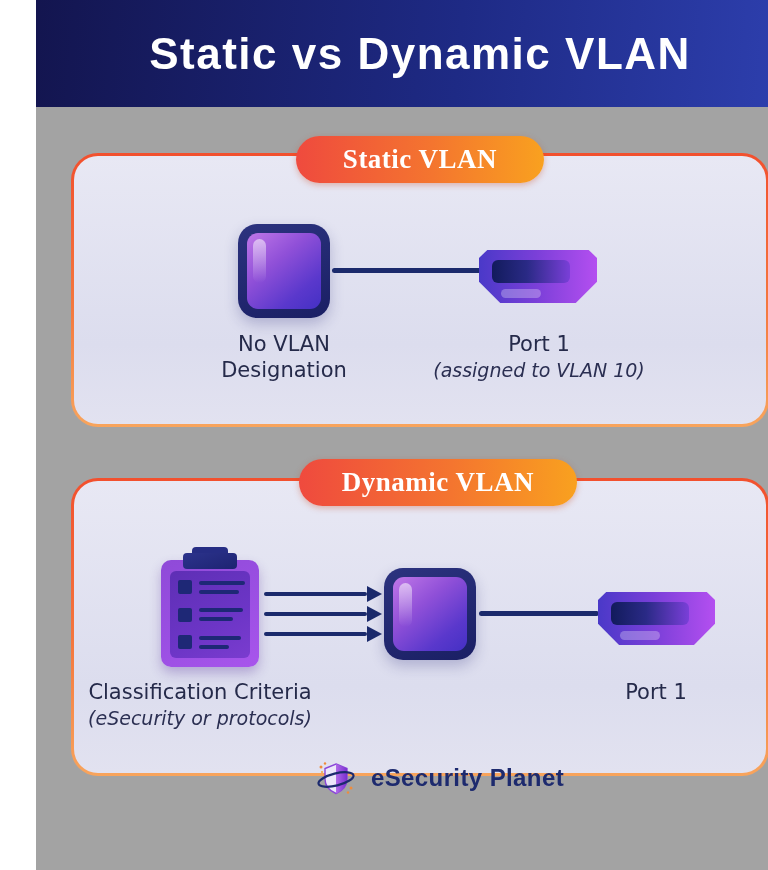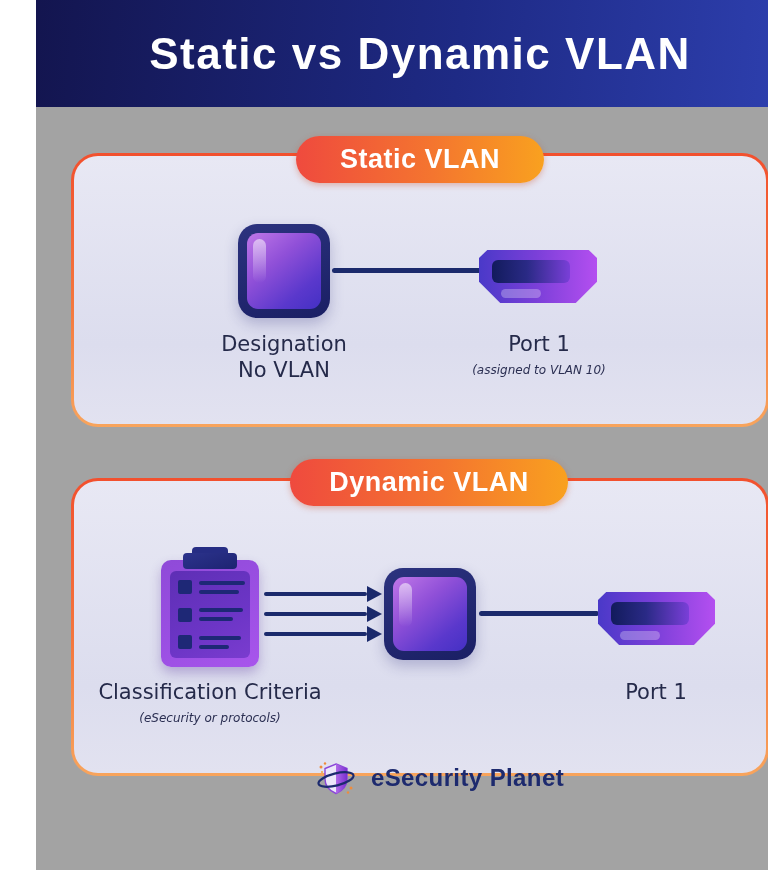--- a/index.html
+++ b/index.html
@@ -14,21 +14,21 @@
   .header h1 { color:#ffffff; font-family:"Liberation Sans", sans-serif; font-weight:700;
                font-size:44px; letter-spacing:1.5px; }
 
   
   .card-border { position:absolute; border-radius:27px;
                  background:linear-gradient(180deg,#f2502e 0%, #f4773e 55%, #f8a45c 100%); }
   .card-inner { position:absolute; left:3px; top:3px; right:3px; bottom:3px; border-radius:24px;
                 background:linear-gradient(180deg,#e8e8f4 0%, #dcddee 70%, #e2e2f0 100%); }
   .badge { position:absolute; height:47px; border-radius:24px; z-index:5;
            background:linear-gradient(90deg,#ef4a3e 0%, #f4752f 55%, #f9a11f 100%);
-           color:#ffffff; font-family:Liberation Sans, sans-serif; font-weight:700;
+           color:#ffffff; font-family:Liberation Serif, serif; font-weight:700;
            font-size:27px; text-align:center; line-height:46px; letter-spacing:0.5px;
            box-shadow:0 2px 6px rgba(200,70,30,0.35); }
 
   
   .device { position:absolute; border-radius:19px;
             background:linear-gradient(160deg,#2c337f 0%, #1a1f64 100%);
             box-shadow:0 6px 14px rgba(40,40,120,0.25); }
   .device .inner { position:absolute; left:9px; top:9px; right:9px; bottom:9px; border-radius:11px;
                    background:linear-gradient(140deg,#c077e8 0%, #9050d8 38%, #5a38cc 75%, #4430c4 100%); }
   .device .shine { position:absolute; left:6px; top:6px; width:13px; height:44px; border-radius:8px;
@@ -67,21 +67,21 @@
                       padding:9px 8px; display:flex; flex-direction:column; justify-content:space-between; }
   .check-row { display:flex; align-items:center; gap:7px; }
   .check-row .sq { width:14px; height:14px; background:#1e2876; border-radius:2px; flex:0 0 auto; }
   .check-row .bars { display:flex; flex-direction:column; gap:5px; flex:1; }
   .check-row .bar { height:4px; background:#1e2876; border-radius:2px; }
   .bar.w1 { width:46px; } .bar.w2 { width:40px; } .bar.w3 { width:44px; }
   .bar.w4 { width:34px; } .bar.w5 { width:42px; } .bar.w6 { width:30px; }
 
   
   .lbl { position:absolute; text-align:center; color:#252a4a; font-size:21px; line-height:26px; }
-  .lbl .note { font-style:italic; font-size:12px; color:#2b2f52; }
+  .lbl .note { font-style:italic; font-size:19px; color:#2b2f52; }
 
   
   .brand { position:absolute; left:0; top:754px; width:768px; height:48px;
            display:flex; align-items:center; justify-content:center; gap:14px;padding-left:39px; }
   .brand .name { font-family:"Liberation Sans", sans-serif; font-weight:700; font-size:24px;
                  color:#1d2a6e; letter-spacing:0.4px; }
 </style>
 </head>
 <body>
 
@@ -104,33 +104,33 @@
   </div>
 
   <div class="connector" style="left:296px; top:268px; width:150px;"></div>
 
   <div class="port" style="left:443px; top:250px; width:118px; height:53px;">
     <div class="slot"></div>
     <div class="pill"></div>
   </div>
 
   <div class="lbl" style="left:148px; top:331px; width:200px;">
+    <div>No VLAN</div>
     <div>Designation</div>
-    <div>No VLAN</div>
   </div>
   <div class="lbl" style="left:378px; top:331px; width:250px;">
     <div>Port 1</div>
     <div class="note">(assigned to VLAN 10)</div>
   </div>
 
   <div class="card-border" style="left:35px; top:478px; width:698px; height:298px;">
     <div class="card-inner"></div>
   </div>
 
-  <div class="badge" style="left:254px; top:459px; width:278px;">Dynamic VLAN</div>
+  <div class="badge" style="left:263px; top:459px; width:278px;">Dynamic VLAN</div>
 
   <div class="clipboard" style="left:125px; top:547px;">
     <div class="board"></div>
     <div class="clip-top"></div>
     <div class="clip-base"></div>
     <div class="panel">
       <div class="check-row">
         <div class="sq"></div>
         <div class="bars">
           <div class="bar w1"></div>
@@ -173,21 +173,21 @@
     </div>
   </div>
 
   <div class="connector" style="left:443px; top:611px; width:120px;"></div>
 
   <div class="port" style="left:562px; top:592px; width:117px; height:53px;">
     <div class="slot"></div>
     <div class="pill"></div>
   </div>
 
-  <div class="lbl" style="left:49px; top:679px; width:250px;">
+  <div class="lbl" style="left:39px; top:679px; width:250px;">
     <div>Classification Criteria</div>
     <div class="note">(eSecurity or protocols)</div>
   </div>
   <div class="lbl" style="left:560px; top:679px; width:120px;">Port 1</div>
 
   <div class="brand">
     <svg width="42" height="42" viewBox="0 0 42 42">
       <defs>
         <linearGradient id="shg" x1="0" y1="0" x2="1" y2="0">
           <stop offset="0" stop-color="#b06ae8"></stop>

